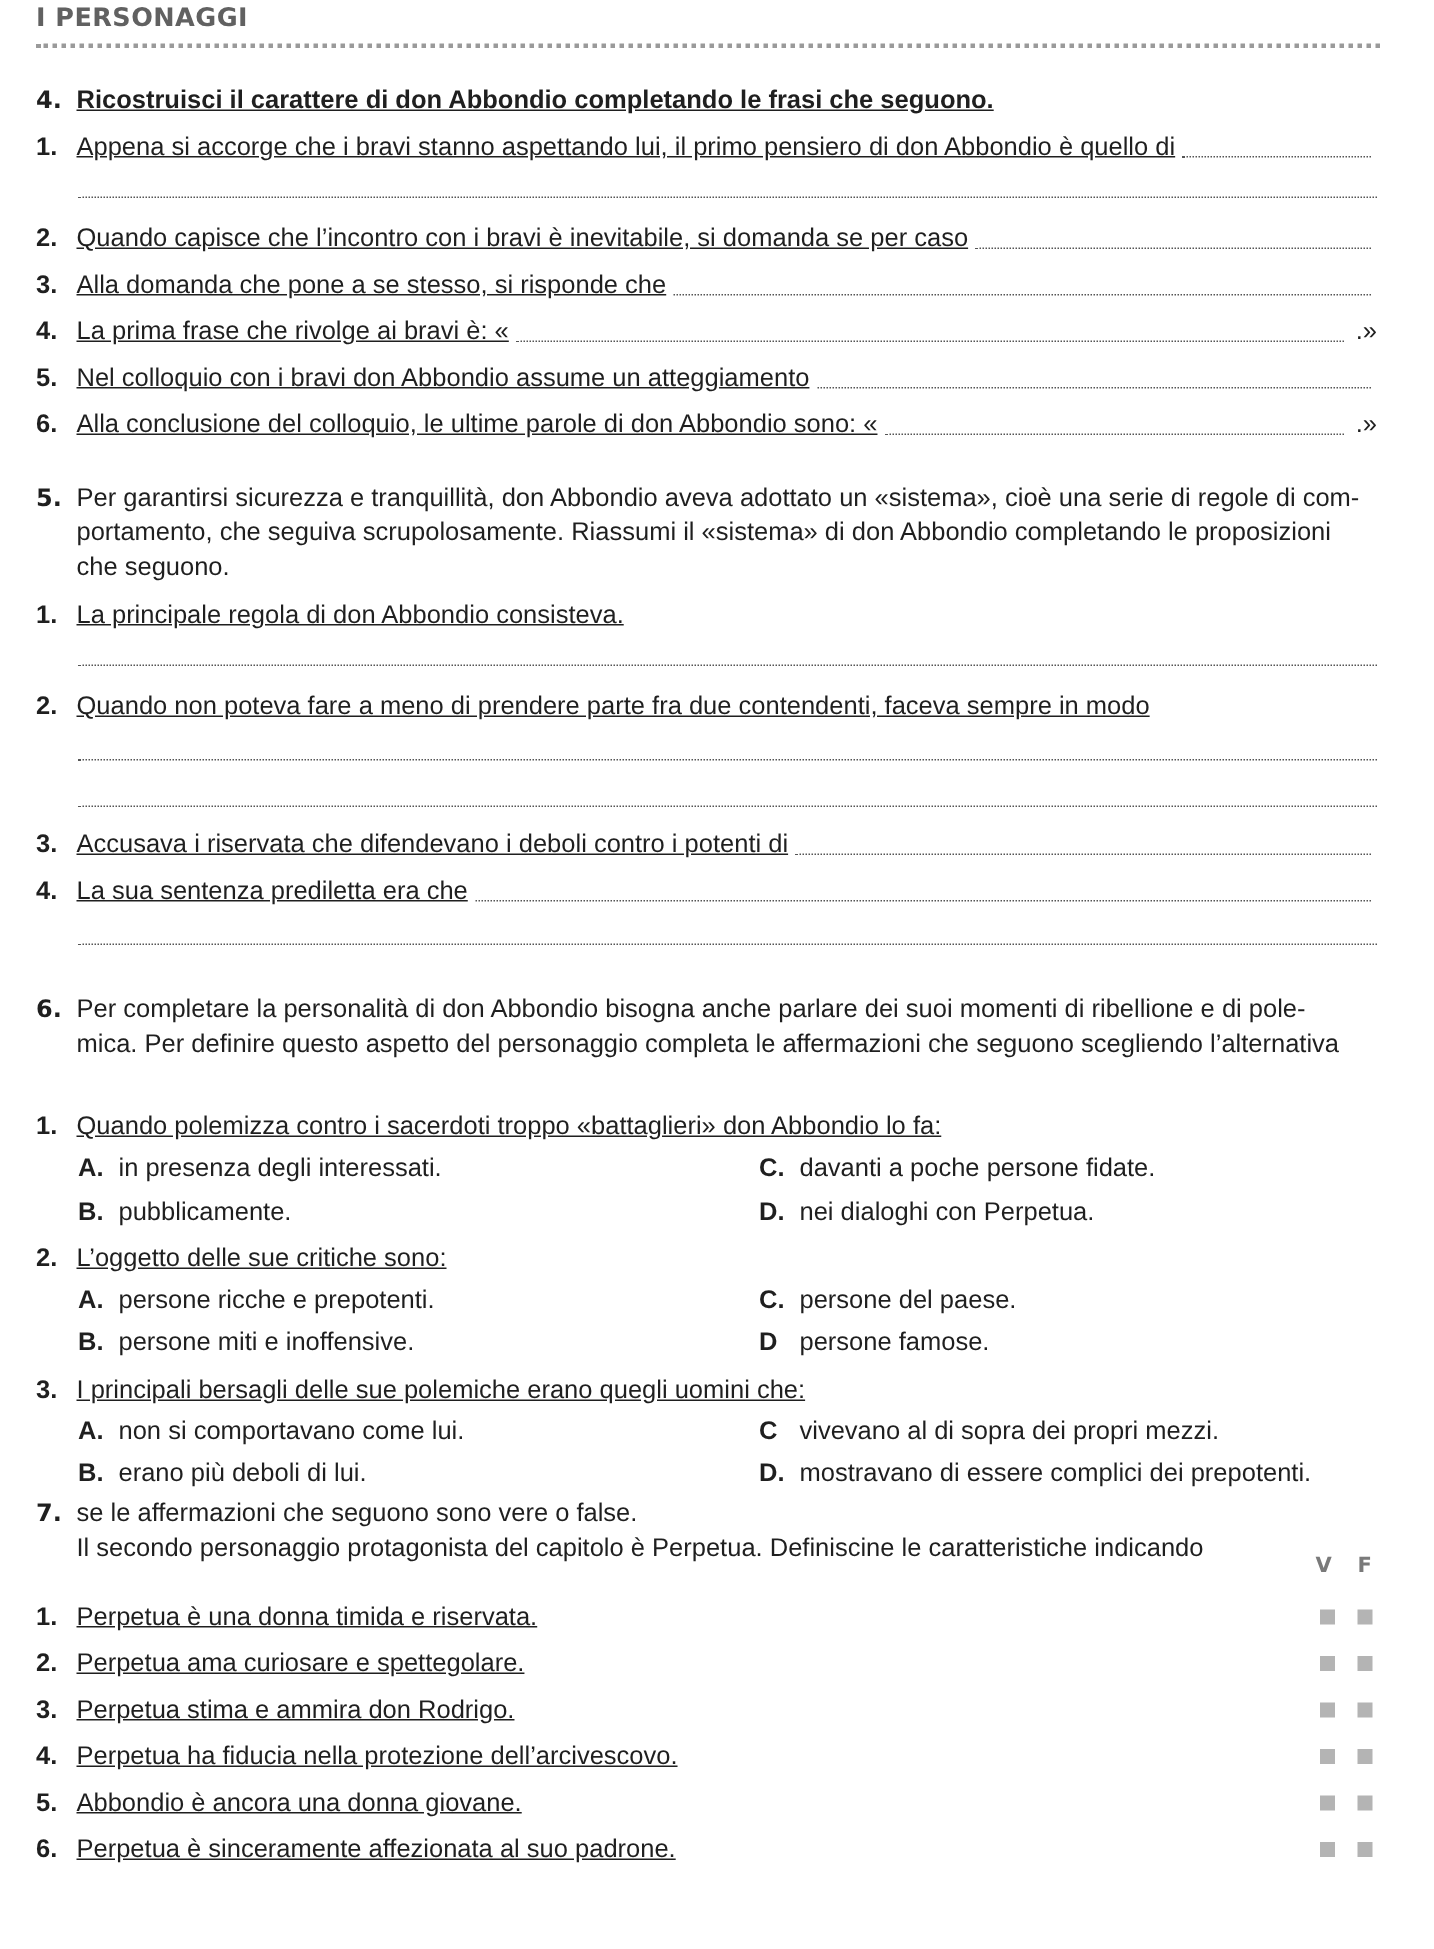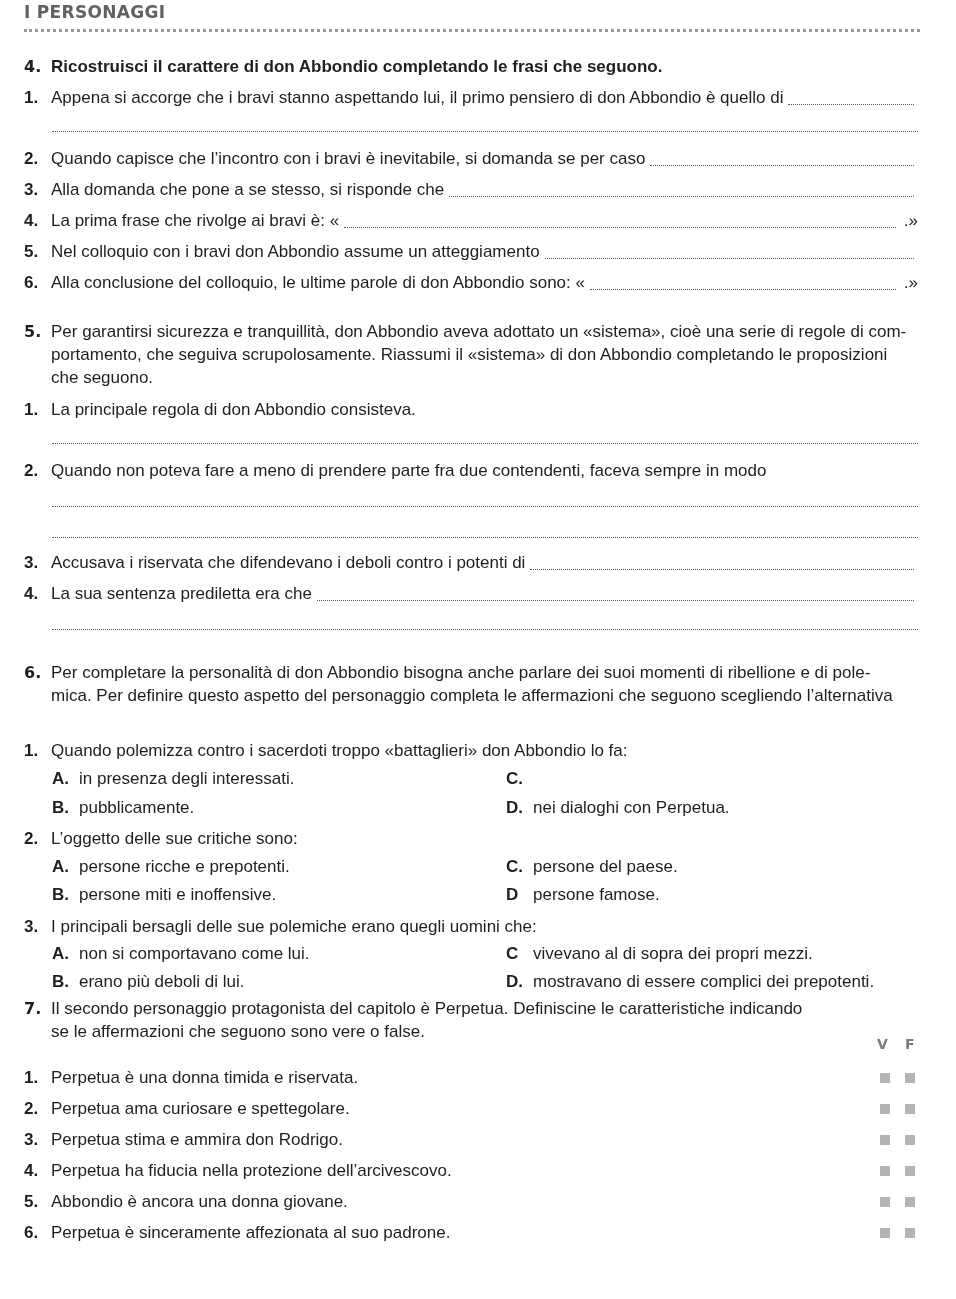--- a/index.html
+++ b/index.html
@@ -16,21 +16,21 @@
     position: absolute; left: 24px; right: 36px; top: 29px; height: 0;
     border-top: 3px dotted #9a9a9a;
   }
   .line {
     position: absolute; left: 24px; right: 38px; height: 26px;
     display: flex; align-items: flex-end; font-size: 17px; line-height: 22px;
     white-space: nowrap;
   }
   .num { width: 27px; flex: 0 0 27px; font-weight: bold; }
   .qnum { width: 27px; flex: 0 0 27px; font-weight: bold; font-family: "DejaVu Sans", sans-serif; font-size: 16px; }
-  .txt { flex: 0 0 auto; }
+  .txt { flex: 0 0 auto; text-decoration: underline; }
   .bold { font-weight: bold; }
   .fill {
     flex: 1 1 auto; height: 0; margin: 0 4px 4px 5px;
     border-bottom: 1.5px dotted #555;
   }
   .close { flex: 0 0 auto; margin-left: 4px; }
   .blank-line {
     position: absolute; left: 52px; right: 38px; height: 0;
     border-bottom: 1.5px dotted #555;
   }
@@ -147,20 +147,21 @@
 <div class="opt" style="left:52px;top:766px">
   <span class="letter">A.</span>
   <span>in presenza degli interessati.</span>
 </div>
 <div class="opt" style="left:52px;top:795px">
   <span class="letter">B.</span>
   <span>pubblicamente.</span>
 </div>
 <div class="opt" style="left:506px;top:766px">
   <span class="letter">C.</span>
+  <span>davanti a poche persone fidate.</span>
 </div>
 <div class="opt" style="left:506px;top:795px">
   <span class="letter">D.</span>
   <span>nei dialoghi con Perpetua.</span>
 </div>
 
 <div class="line" style="top:824px">
   <span class="num">2.</span>
   <span class="txt">L’oggetto delle sue critiche sono:</span>
 </div>
@@ -198,22 +199,22 @@
   <span>vivevano al di sopra dei propri mezzi.</span>
 </div>
 <div class="opt" style="left:506px;top:969px">
   <span class="letter">D.</span>
   <span>mostravano di essere complici dei prepotenti.</span>
 </div>
 
 <div class="para" style="top:997px;right:100px">
   <span class="qnum">7.</span>
   <div class="body">
+    <div>se le affermazioni che seguono sono vere o false.</div>
     <div>Il secondo personaggio protagonista del capitolo è Perpetua. Definiscine le caratteristiche indicando</div>
-    <div>se le affermazioni che seguono sono vere o false.</div>
   </div>
 </div>
 <div class="vf-head" style="left:877px">V</div>
 <div class="vf-head" style="left:905px">F</div>
 
 <div class="line" style="top:1063px">
   <span class="num">1.</span>
   <span class="txt">Perpetua è una donna timida e riservata.</span>
 </div>
 <div class="box" style="left:880px;top:1073px"></div>

